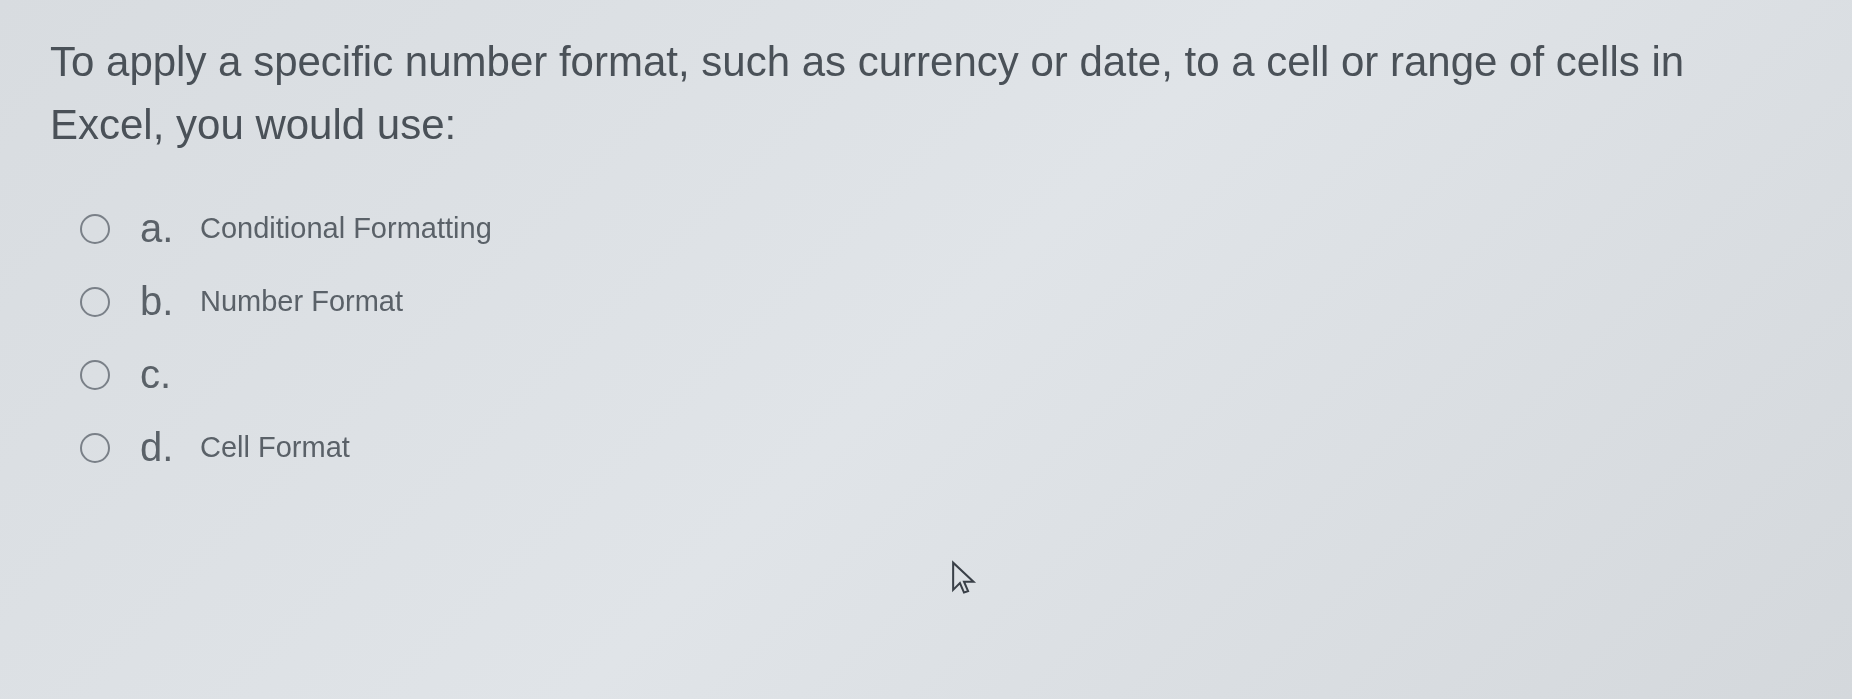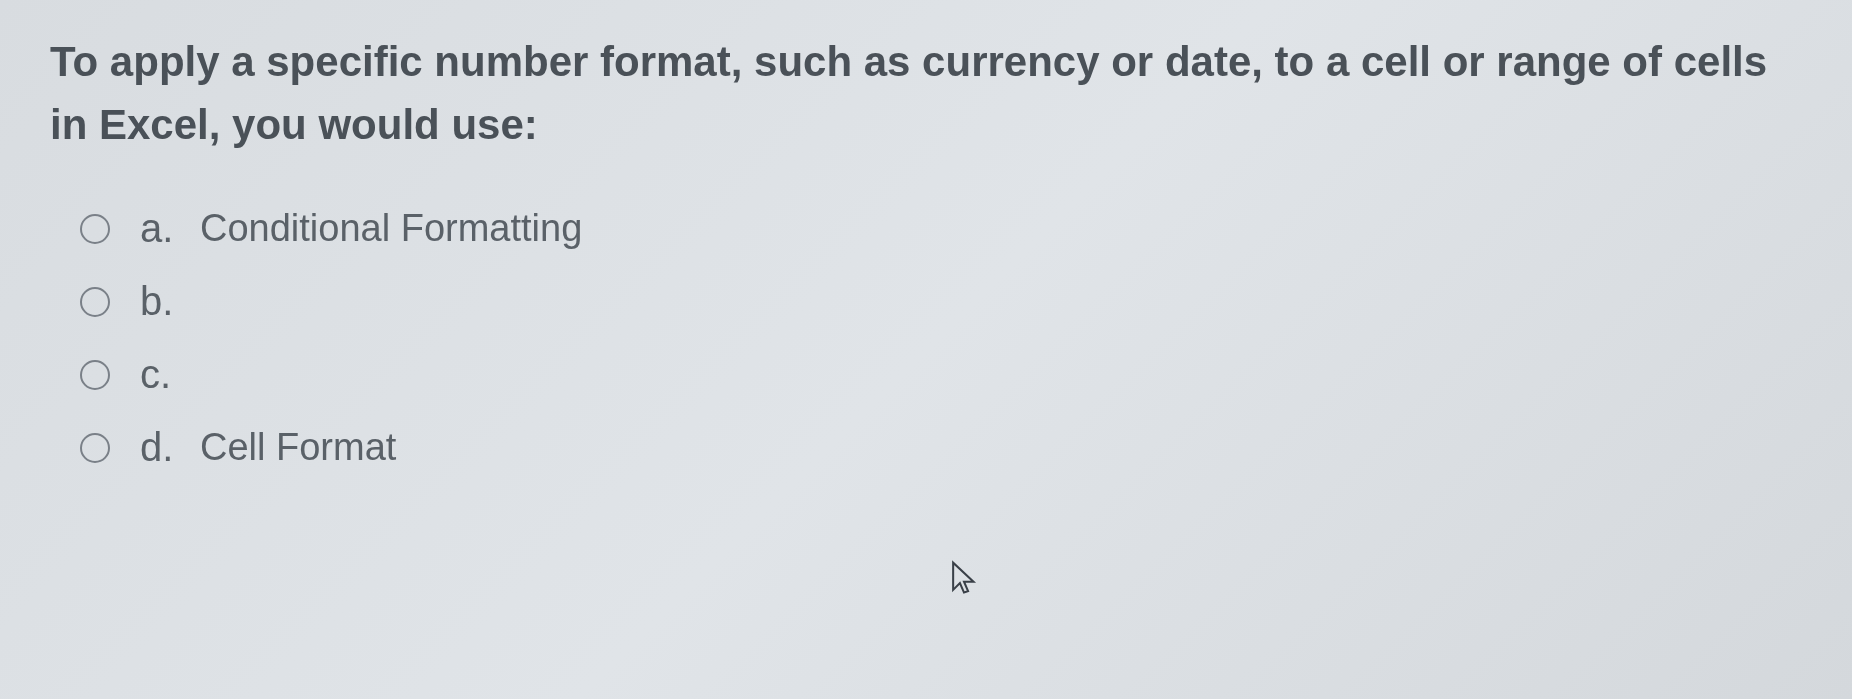--- a/index.html
+++ b/index.html
@@ -14,21 +14,21 @@
       height: 699px;
       padding: 30px 50px;
       color: #4a5158;
       position: relative;
     }
     .question-text {
       font-size: 42px;
       line-height: 1.5;
       color: #4a5158;
       margin-bottom: 50px;
-      font-weight: 700;
+      font-weight: 400;
     }
     .options {
       padding-left: 30px;
     }
     .option-row {
       display: flex;
       align-items: center;
       margin-bottom: 28px;
       cursor: pointer;
     }
@@ -41,21 +41,21 @@
       flex-shrink: 0;
       background: transparent;
     }
     .option-letter {
       font-size: 40px;
       color: #5a6168;
       width: 60px;
       flex-shrink: 0;
     }
     .option-text {
-      font-size: 38px;
+      font-size: 29px;
       color: #5a6168;
     }
     .cursor-icon {
       position: absolute;
       left: 950px;
       top: 560px;
       width: 28px;
       height: 38px;
     }
   </style>
@@ -66,20 +66,21 @@
 
 <div class="options">
   <div class="option-row">
     <div class="radio-circle"></div>
     <div class="option-letter">a.</div>
     <div class="option-text">Conditional Formatting</div>
   </div>
   <div class="option-row">
     <div class="radio-circle"></div>
     <div class="option-letter">b.</div>
+    <div class="option-text">Number Format</div>
   </div>
   <div class="option-row">
     <div class="radio-circle"></div>
     <div class="option-letter">c.</div>
   </div>
   <div class="option-row">
     <div class="radio-circle"></div>
     <div class="option-letter">d.</div>
     <div class="option-text">Cell Format</div>
   </div>

